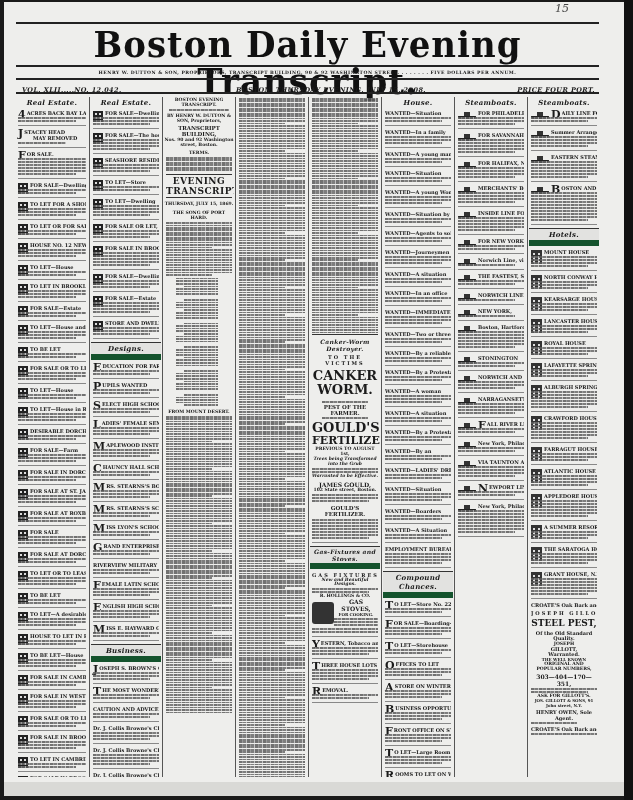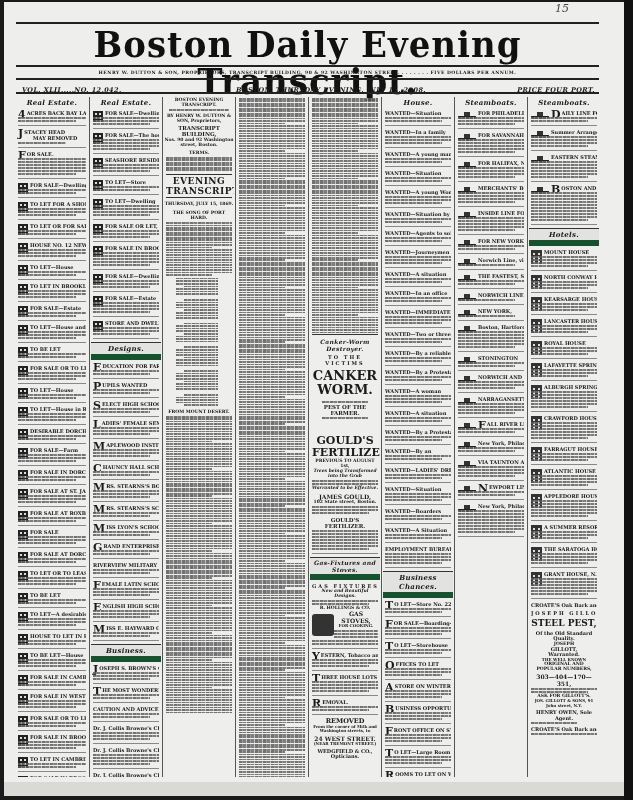--- a/index.html
+++ b/index.html
@@ -1180,21 +1180,21 @@
         <div class="ln"></div>
         <div class="ln"></div>
       </div>
     <div class="ad" style="border-top:1px solid #333;padding-top:2px">
       <div class="hdr" style="font-size:6px">Canker-Worm Destroyer.</div>
       <div class="big" style="font-size:5px;letter-spacing:2px">TO THE VICTIMS</div>
       <div class="big" style="font-size:13px;margin:3px 0">CANKER WORM.</div>
       <div class="ln s" style="margin:1px auto"></div>
       <div class="big" style="font-size:5.5px">PEST OF THE FARMER.</div>
       <div class="ln s" style="margin:1px auto"></div>
-      <div class="big" style="font-size:11px;margin-top:16px">GOULD'S</div>
+      <div class="big" style="font-size:13px;margin-top:2px">GOULD'S</div>
       <div class="big" style="font-size:11px">FERTILIZER!</div>
       <div class="big" style="font-size:4.5px">PREVIOUS TO AUGUST 1st,</div>
       <div class="big" style="font-size:4.5px;font-style:italic">Trees being Transformed into the Grub</div>
       <div class="ln"></div>
         <div class="ln"></div>
       <div class="big" style="font-size:4.5px;font-style:italic">Warranted to be Effective.</div>
       <div class="big" style="font-size:6px;margin-top:3px">JAMES GOULD,</div>
       <div class="big" style="font-size:4.5px">102 State street, Boston.</div>
       <div class="ln"></div>
         <div class="ln"></div>
@@ -1247,27 +1247,20 @@
           <div class="clear"></div>
         </div>
         <div class="ad">
           <span class="init">R</span>
           <div class="t">EMOVAL.</div>
           <div class="ln"></div>
           <div class="ln m"></div>
           <div class="clear"></div>
         </div>
       </div>
-    <div class="ad" style="border-bottom:none">
-      <div class="big" style="font-size:6.5px;margin-top:2px">REMOVED</div>
-      <div class="big" style="font-size:4px">From the corner of Milk and Washington streets, to</div>
-      <div class="big" style="font-size:6px;margin-top:2px">24 WEST STREET.</div>
-      <div class="big" style="font-size:4px">(NEAR TREMONT STREET.)</div>
-      <div class="big" style="font-size:5px;margin-top:2px">WEDGFIELD &amp; CO., Opticians.</div>
-    </div>
   </div>
 
   <div class="col" style="left:367px;width:70px">
     <div class="hdr">House.</div>
     <div id="c6w">
         <div class="ad">
           <div class="t">WANTED—Situation</div>
           <div class="ln"></div>
           <div class="ln m"></div>
           <div class="clear"></div>
@@ -1406,21 +1399,21 @@
         </div>
         <div class="ad">
           <div class="t">EMPLOYMENT BUREAU</div>
           <div class="ln"></div>
           <div class="ln"></div>
           <div class="ln"></div>
           <div class="ln m"></div>
           <div class="clear"></div>
         </div>
       </div>
-    <div class="hdr boxed">Business Chances.</div>
+    <div class="hdr boxed">Compound Chances.</div>
     <div id="c6b">
         <div class="ad">
           <span class="init">T</span>
           <div class="t">O LET—Store No. 22 Kilby street</div>
           <div class="ln"></div>
           <div class="ln m"></div>
           <div class="clear"></div>
         </div>
         <div class="ad">
           <span class="init">F</span>

